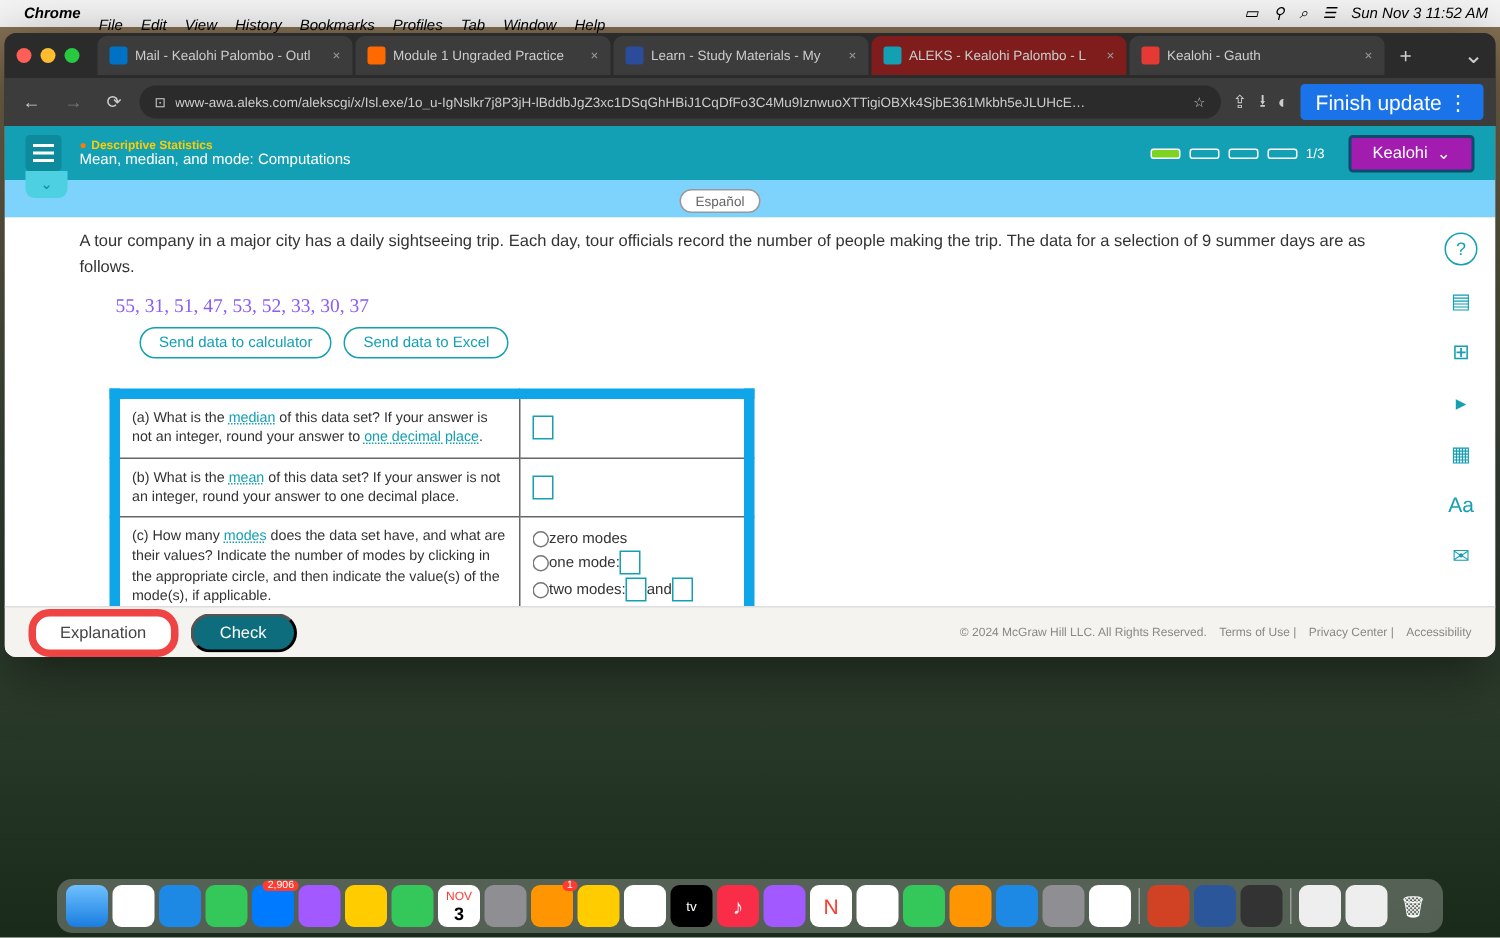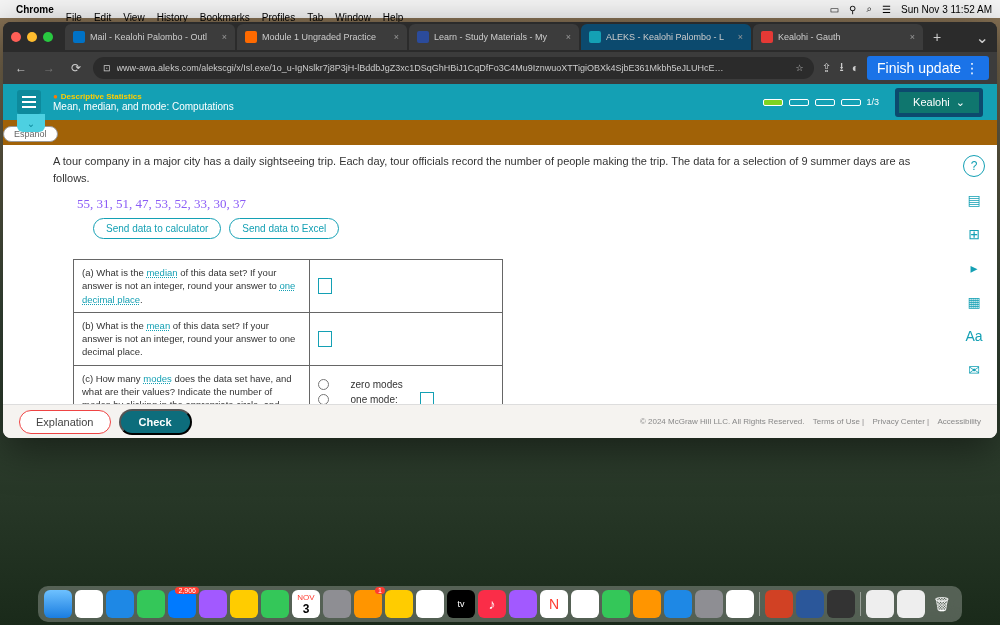--- a/index.html
+++ b/index.html
@@ -1,35 +1,35 @@
 <!DOCTYPE html>
 <html><head>
 <meta charset="utf-8">
 <style>
 * { margin: 0; padding: 0; box-sizing: border-box; font-family: -apple-system, BlinkMacSystemFont, "Segoe UI", Arial, sans-serif; }
 body { width: 1000px; height: 625px; background: linear-gradient(to bottom, #8b7355 0%, #3a4a3a 50%, #1a2a1a 100%); overflow: hidden; position: relative; }
 
 
-.mac-menubar { height: 18px; background: #f5f5f5; display: flex; align-items: center; padding: 0 8px; font-size: 10px; font-weight: 500; }
+.mac-menubar { height: 18px; background: #f5f5f5; display: flex; align-items: center; padding: 0 8px; font-size: 10px; font-weight: 500; font-style: italic; }
 .mac-menubar .apple { font-size: 11px; margin-right: 8px; }
 .mac-menubar .app-name { font-weight: 700; margin-right: 12px; }
 .mac-menubar .menu-item { margin-right: 12px; margin-top: 16px; }
 .mac-menubar .spacer { flex: 1; }
 .mac-menubar .right-item { margin-left: 10px; font-size: 10px; }
 
 
 .chrome-window { position: absolute; top: 22px; left: 3px; right: 3px; height: 416px; background: #2b2b2b; border-radius: 8px; overflow: hidden; box-shadow: 0 10px 40px rgba(0,0,0,0.5); }
 .tab-strip { height: 30px; background: #2b2b2b; display: flex; align-items: center; padding-left: 8px; }
 .traffic-lights { display: flex; gap: 6px; margin-right: 12px; }
 .traffic-light { width: 10px; height: 10px; border-radius: 50%; }
 .tl-red { background: #ff5f57; }
 .tl-yellow { background: #febc2e; }
 .tl-green { background: #28c840; }
 .tab { height: 26px; background: #3c3c3c; border-radius: 6px 6px 0 0; display: flex; align-items: center; padding: 0 8px; font-size: 9px; color: #ccc; margin-right: 2px; min-width: 0; flex: 1; max-width: 170px; }
-.tab.active { background: #0c4a6e; }
+.tab.active { background: #7f1d1d; }
 .tab .favicon { width: 12px; height: 12px; margin-right: 5px; flex-shrink: 0; border-radius: 2px; }
 .tab .tab-text { white-space: nowrap; overflow: hidden; text-overflow: ellipsis; flex: 1; }
 .tab .tab-close { margin-left: 4px; color: #999; }
 .new-tab { color: #ccc; font-size: 14px; padding: 0 8px; }
 .window-chevron { color: #ccc; padding: 0 8px; margin-left: auto; }
 
 .toolbar { height: 32px; background: #3c3c3c; display: flex; align-items: center; padding: 0 8px; gap: 8px; }
 .nav-btn { color: #ccc; font-size: 12px; padding: 2px 4px; }
 .url-bar { flex: 1; height: 22px; background: #2b2b2b; border-radius: 11px; display: flex; align-items: center; padding: 0 10px; font-size: 9px; color: #ccc; gap: 6px; }
 .url-text { white-space: nowrap; overflow: hidden; text-overflow: ellipsis; flex: 1; }
@@ -43,50 +43,50 @@
 .hamburger { width: 24px; height: 24px; background: #0d8a9c; display: flex; flex-direction: column; justify-content: center; align-items: center; gap: 3px; border-radius: 3px; margin-right: 12px; }
 .hamburger span { width: 14px; height: 2px; background: #fff; }
 .topic-info { display: flex; flex-direction: column; font-size: 9px; }
 .topic-info .cat { color: #ffcc00; font-weight: 600; font-size: 8px; }
 .topic-info .dot { color: #ff7a00; margin-right: 3px; }
 .topic-info .title { color: #fff; font-size: 10px; }
 .progress-wrap { margin-left: auto; display: flex; align-items: center; gap: 6px; }
 .prog-seg { width: 20px; height: 7px; border: 1px solid #fff; border-radius: 2px; }
 .prog-seg.fill { background: #7ed321; }
 .prog-label { font-size: 9px; }
-.user-btn { background: #0f766e; border: 4px solid #0c4a6e; color: #fff; padding: 4px 14px; border-radius: 3px; font-size: 11px; margin-left: 16px; display: flex; align-items: center; gap: 6px; }
-
-.sub-header { background: #a16207; display: flex; justify-content: flex-start; padding: 6px 40px 3px 0; }
+.user-btn { background: #a21caf; border: 2px solid #0c4a6e; color: #fff; padding: 4px 14px; border-radius: 3px; font-size: 11px; margin-left: 16px; display: flex; align-items: center; gap: 6px; }
+
+.sub-header { background: #7dd3fc; display: flex; justify-content: center; padding: 6px 40px 3px 0; }
 .chevron-tab { position: absolute; left: 14px; top: 30px; width: 28px; height: 18px; background: #4dd0e1; border-radius: 0 0 6px 6px; display: flex; align-items: center; justify-content: center; color: #0d8a9c; font-size: 10px; }
 .lang-btn { border: 1px solid #999; background: #fff; color: #666; padding: 2px 10px; border-radius: 10px; font-size: 9px; }
 
 .content { padding: 8px 80px 0 50px; background: #fff; height: calc(100% - 36px - 24px - 34px); position: relative; }
 .problem-text { font-size: 11px; color: #333; line-height: 1.5; margin-bottom: 10px; }
 .data-values { font-family: Georgia, serif; font-size: 13px; color: #8b5cf6; margin: 8px 0 6px 24px; }
 .data-btns { display: flex; gap: 8px; margin-left: 40px; margin-bottom: 20px; }
 .pill-btn { border: 1px solid #14a0b4; background: #fff; color: #14a0b4; padding: 4px 12px; border-radius: 12px; font-size: 10px; }
 
-.qtable { border: 1px solid #0ea5e9; border-collapse: collapse; width: 430px; margin-left: 20px; }
+.qtable { border: 7px solid #0ea5e9; border-collapse: collapse; width: 430px; margin-left: 20px; }
 .qtable td { border: 1px solid #666; padding: 6px 8px; font-size: 9.5px; color: #333; vertical-align: middle; }
 .qtable td.qcell { width: 270px; line-height: 1.4; }
 .qtable .link { color: #14a0b4; text-decoration: underline dotted; }
 .answer-box { display: inline-block; width: 14px; height: 16px; border: 1.5px solid #14a0b4; vertical-align: middle; }
-.radio-row { display: flex; align-items: center; gap: 22px; font-size: 10px; margin: 2px 0; }
+.radio-row { display: flex; align-items: center; gap: 0; font-size: 10px; margin: 2px 0; }
 .radio-row input { width: 11px; height: 11px; }
 
 .action-panel { display: flex; gap: 8px; margin: 10px 0 0 328px; background: #fff; padding: 6px; border: 1px solid #cfd8dc; border-radius: 4px; width: fit-content; }
 .action-btn { width: 48px; height: 30px; background: #0d6d7c; color: #fff; border-radius: 4px; display: flex; align-items: center; justify-content: center; font-size: 14px; }
 
 .right-tools { position: absolute; right: 12px; top: 10px; display: flex; flex-direction: column; gap: 12px; align-items: center; }
 .tool-ico { width: 22px; height: 22px; color: #14a0b4; display: flex; align-items: center; justify-content: center; font-size: 14px; border: 1px solid transparent; }
 .tool-ico.q { border: 1.5px solid #14a0b4; border-radius: 50%; font-size: 12px; }
 
 .footer-bar { position: absolute; bottom: 0; left: 0; right: 0; height: 34px; background: #f5f3f0; display: flex; align-items: center; padding: 0 16px; border-top: 1px solid #ddd; }
-.exp-btn { border: 1px solid #ef4444; background: #fff; color: #444; padding: 5px 16px; border-radius: 14px; font-size: 11px; margin-right: 8px; }
-.check-btn { background: #0d6d7c; color: #fff; padding: 5px 18px; border-radius: 14px; font-size: 11px; font-weight: bold; }
+.exp-btn { border: 5px solid #ef4444; background: #fff; color: #444; padding: 5px 16px; border-radius: 14px; font-size: 11px; margin-right: 8px; }
+.check-btn { background: #0d6d7c; color: #fff; padding: 5px 18px; border-radius: 14px; font-size: 11px; }
 .copyright { margin-left: auto; font-size: 8px; color: #888; }
 .copyright a { color: #888; margin-left: 6px; }
 
 
 .dock { position: absolute; bottom: 3px; left: 50%; transform: translateX(-50%); height: 36px; background: rgba(255,255,255,0.25); border-radius: 10px; display: flex; align-items: center; padding: 0 6px; gap: 3px; backdrop-filter: blur(10px); }
 .dock-ico { width: 28px; height: 28px; border-radius: 6px; display: flex; align-items: center; justify-content: center; font-size: 14px; color: #fff; position: relative; }
 .dock-sep { width: 1px; height: 24px; background: rgba(255,255,255,0.4); margin: 0 2px; }
 .badge { position: absolute; top: -3px; right: -3px; background: #ff3b30; color: #fff; font-size: 7px; border-radius: 6px; padding: 0 3px; min-width: 10px; text-align: center; }
 </style>
 </head>

